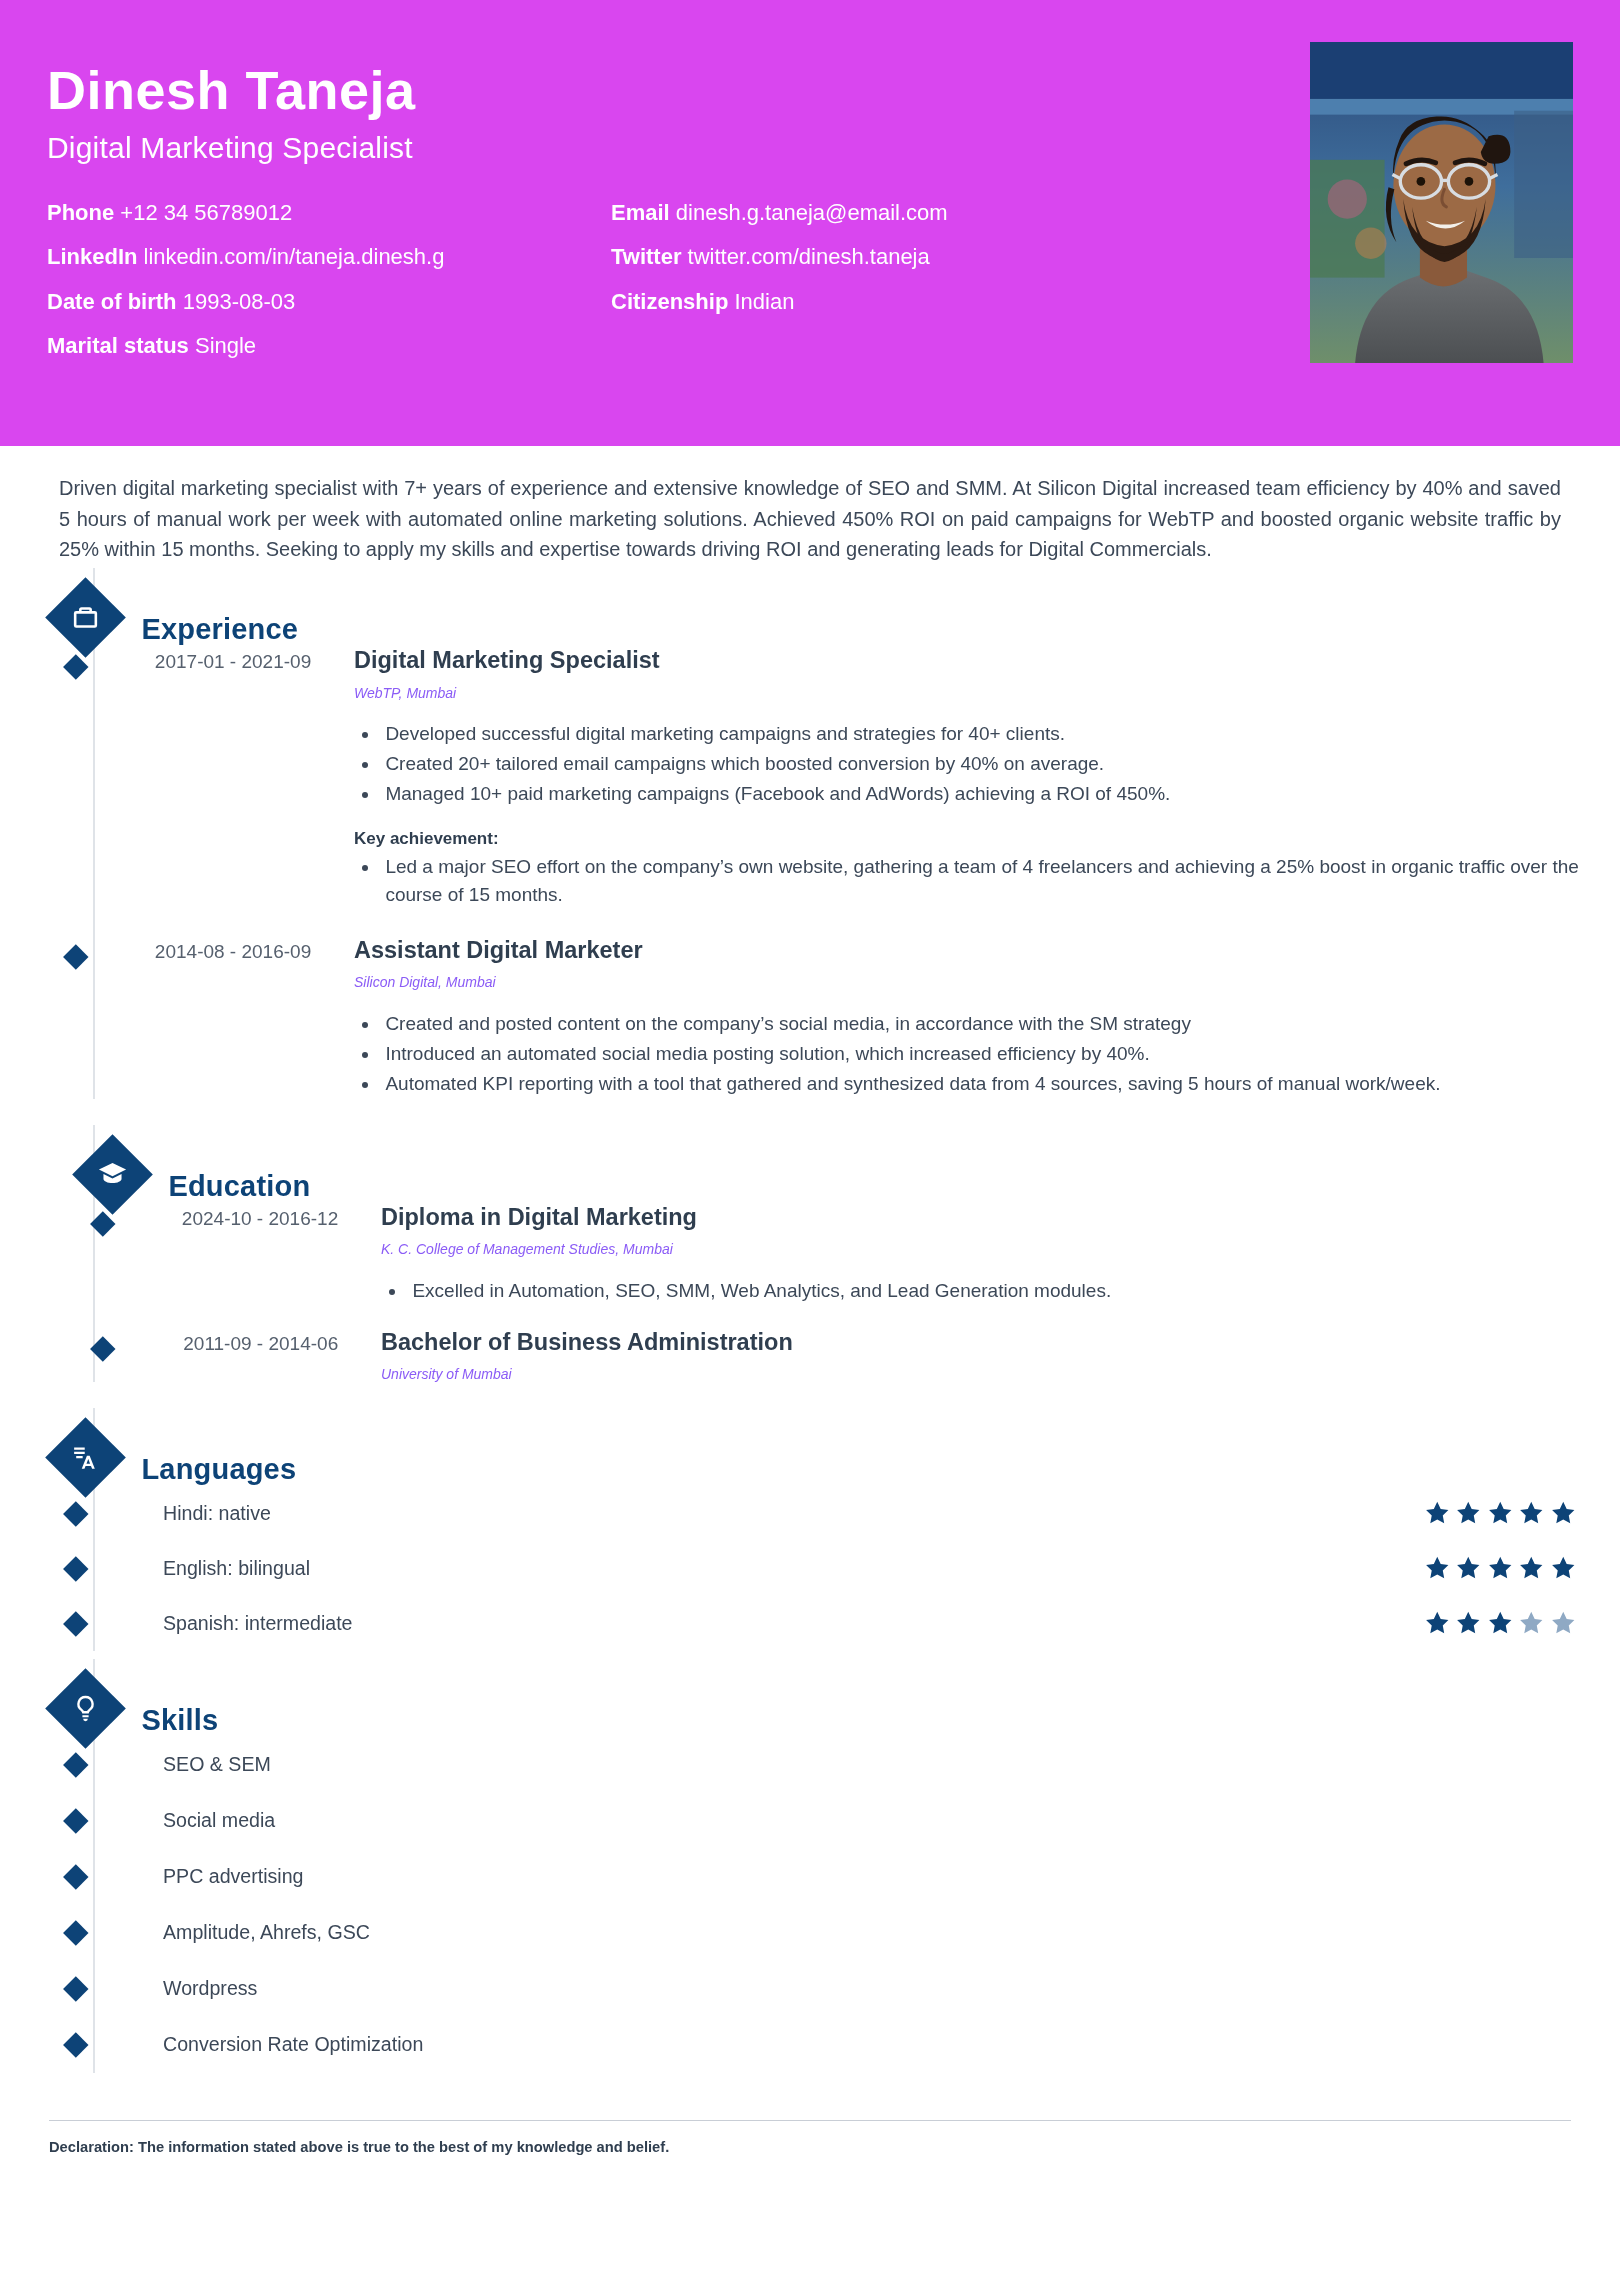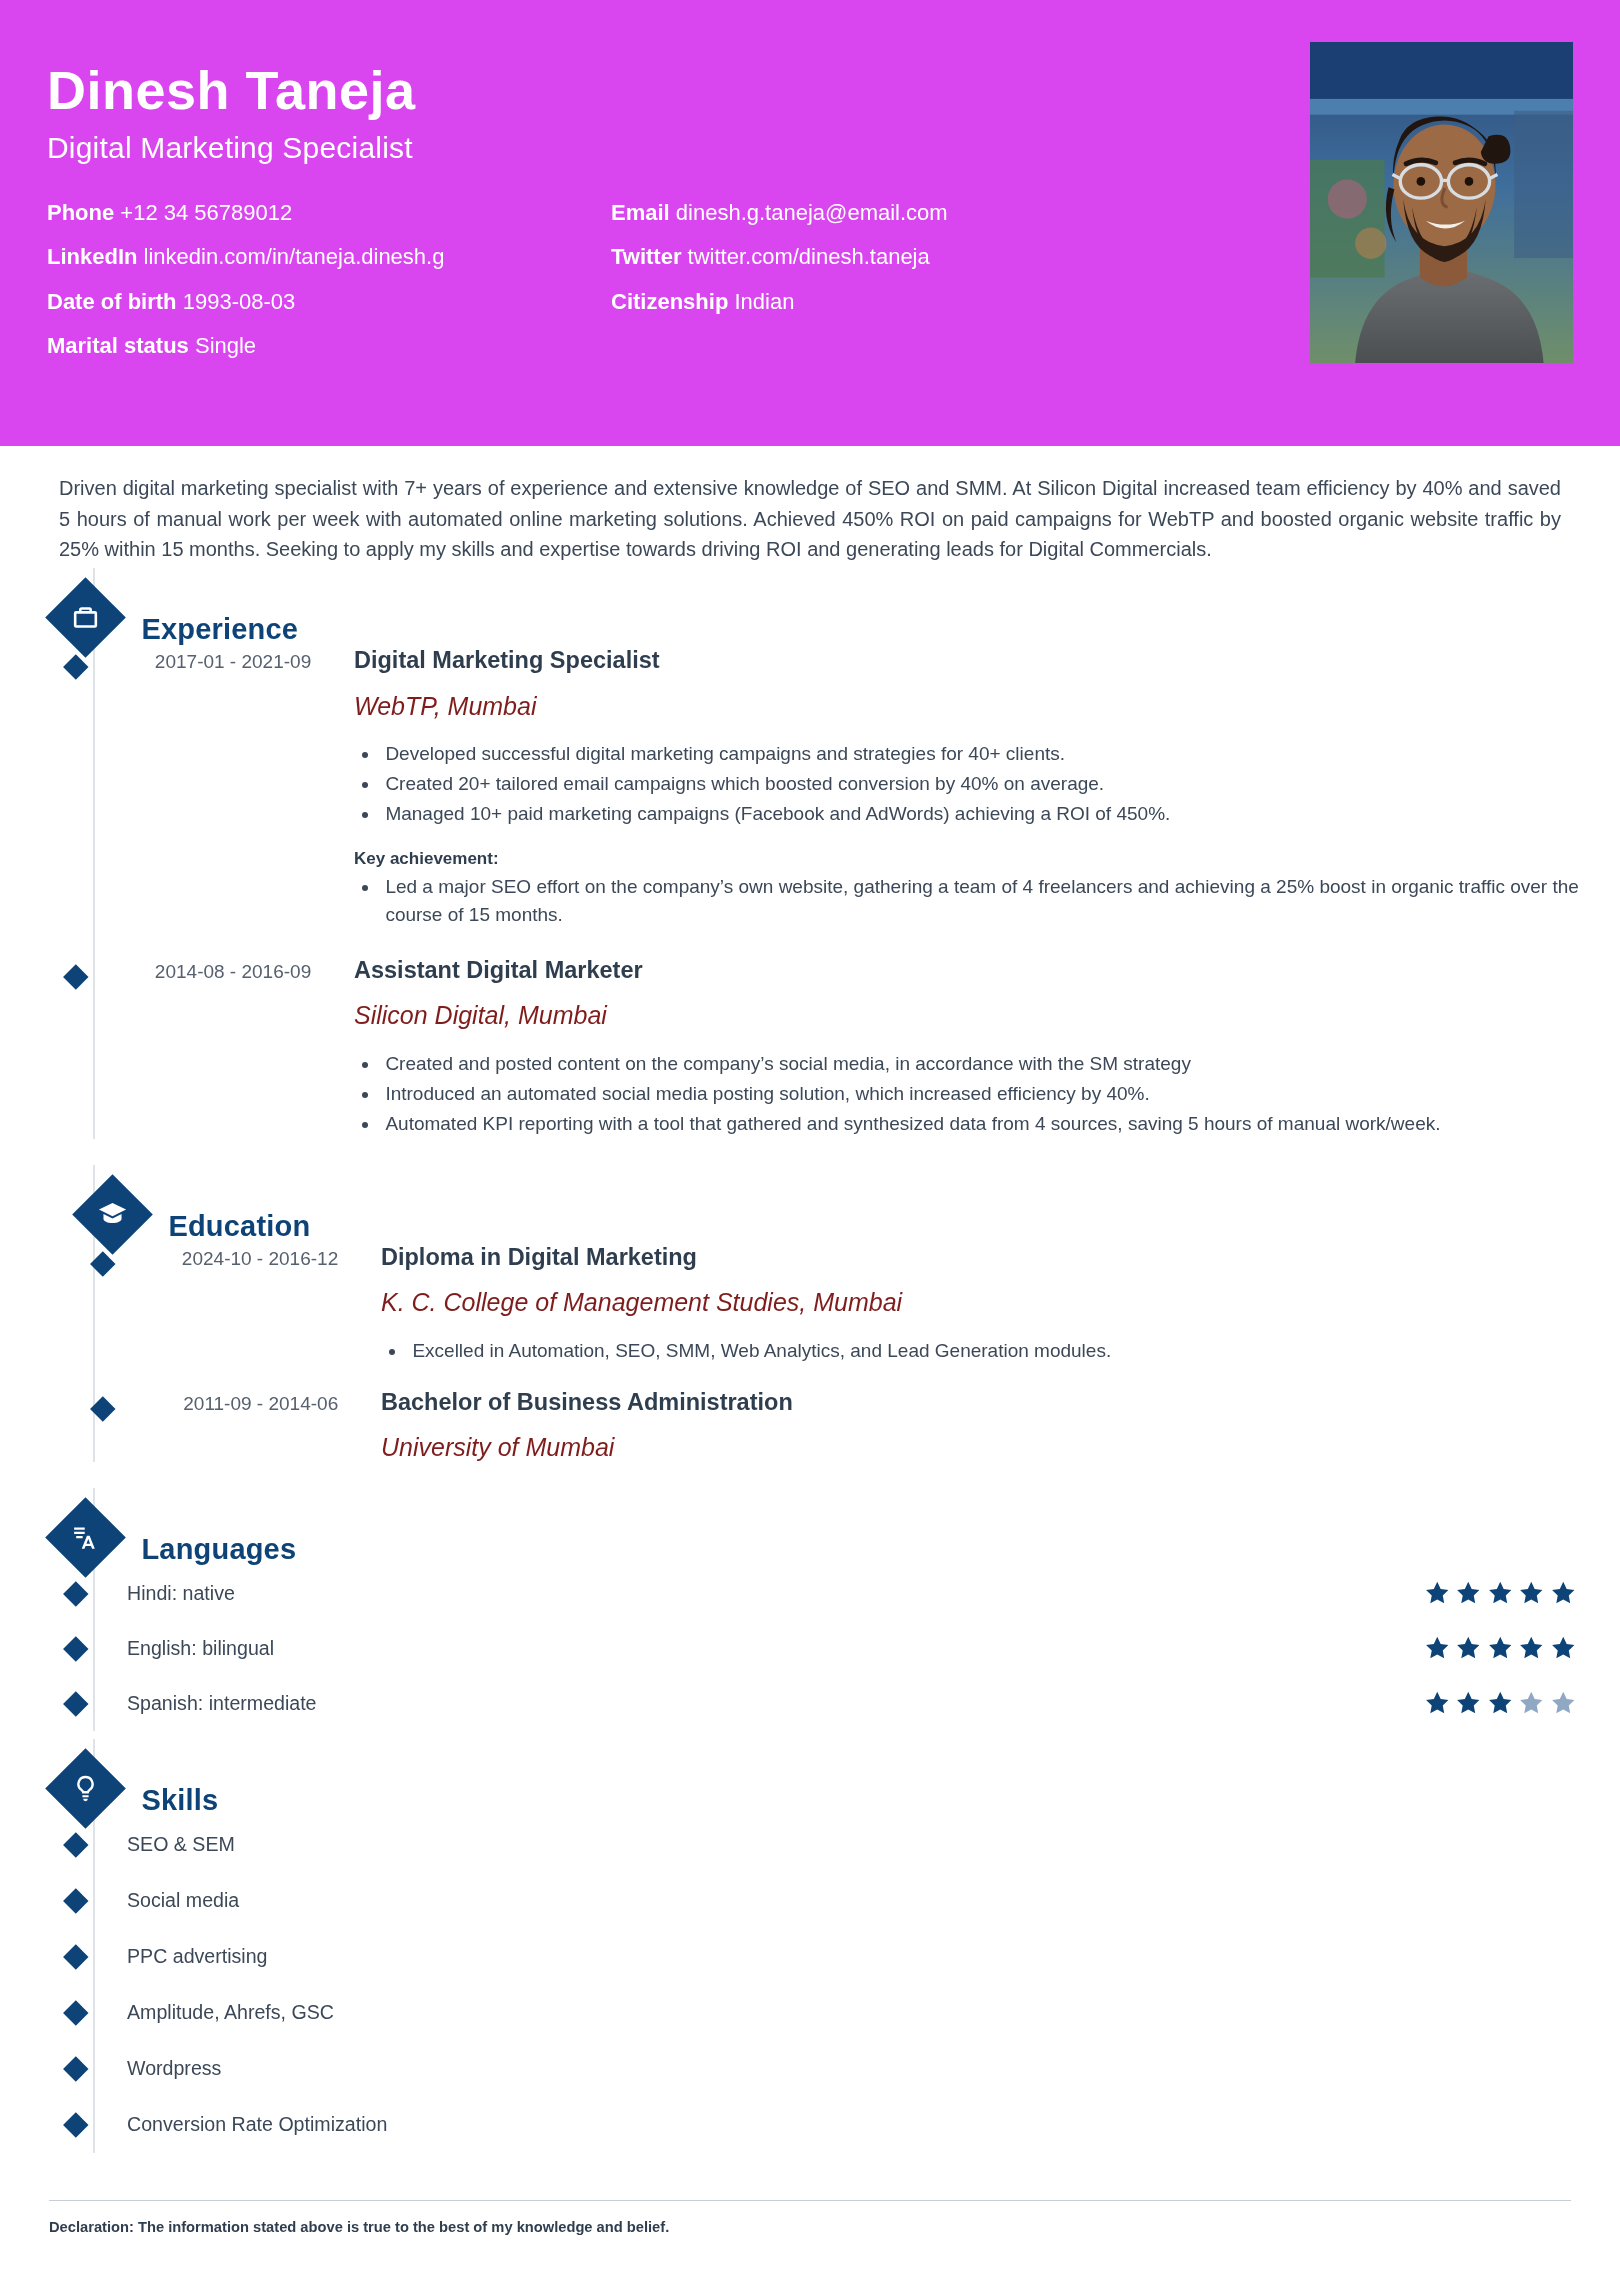--- a/index.html
+++ b/index.html
@@ -164,24 +164,24 @@
     padding-left: 33px;
     padding-right: 39px;
   }
   .entry-title {
     font-size: 23.5px;
     font-weight: bold;
     color: #2f3e4f;
     line-height: 1.25;
   }
   .entry-org {
-    font-size: 25px;
+    font-size: 14px;
     font-style: italic;
-    color: #7f1d1d;
-    margin-top: 16px;
+    color: #8b5cf6;
+    margin-top: 9px;
   }
   .bullets {
     margin: 19.6px 0 0 0;
     padding-left: 25.5px;
     list-style: disc;
   }
   .bullets li {
     font-size: 19px;
     line-height: 1.46;
     margin-bottom: 2px;
@@ -202,20 +202,21 @@
     align-items: center;
     padding-left: 57px;
     min-height: 55px;
     z-index: 2;
   }
   .lang-label, .skill-label {
     padding-left: 33px;
     font-size: 19.6px;
     color: #3c4858;
     flex: 1 1 auto;
+    margin-left: 36px;
   }
   .stars {
     flex: 0 0 auto;
     padding-right: 44px;
     display: flex;
     gap: 4.9px;
   }
   .star { width: 26.5px; height: 26.5px; }
   .star svg { width: 100%; height: 100%; display: block; }
 

